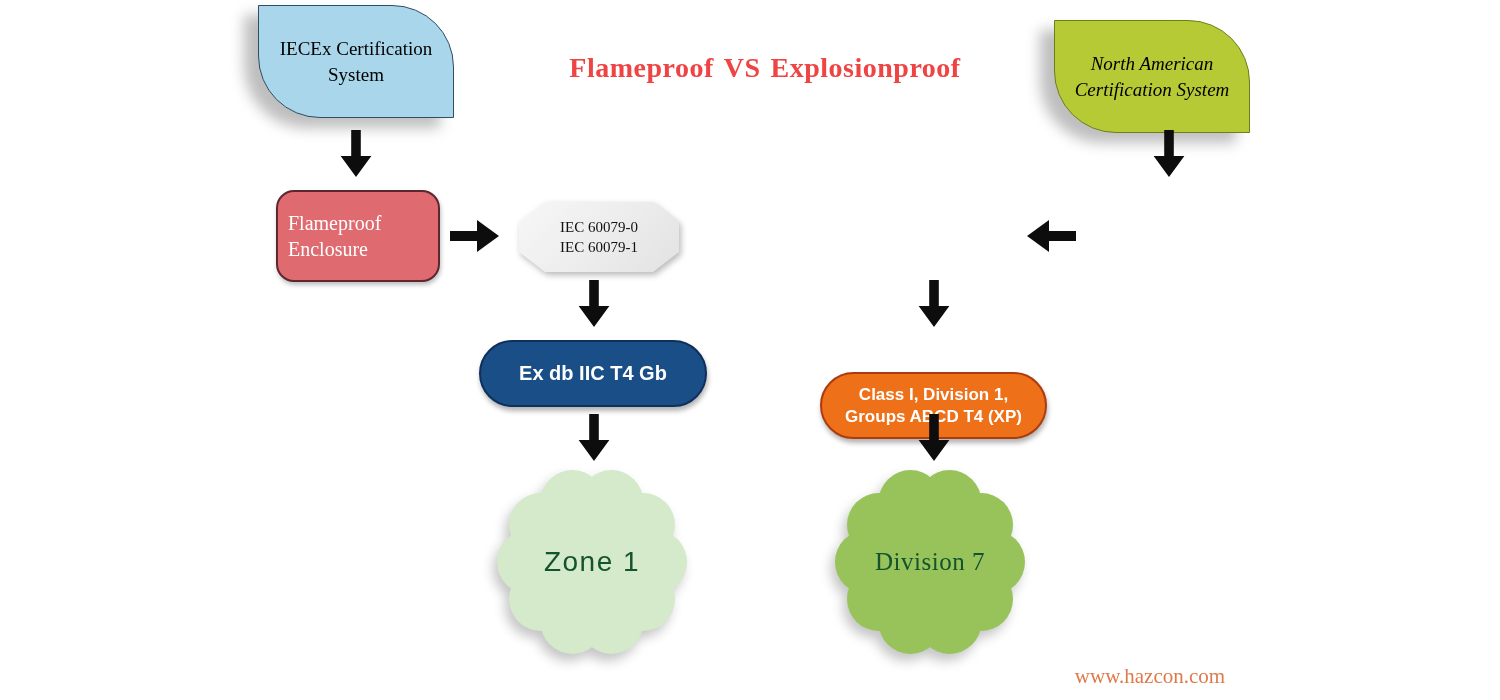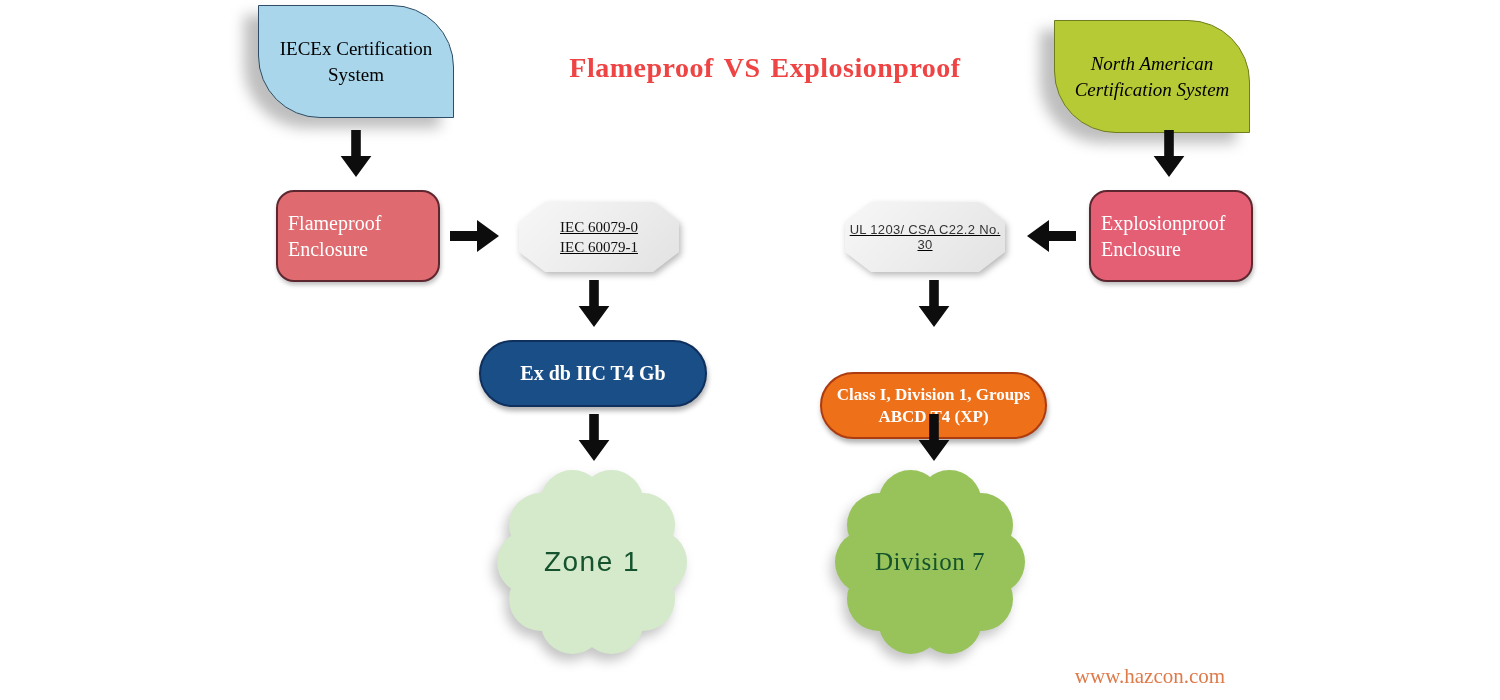--- a/index.html
+++ b/index.html
@@ -35,34 +35,34 @@
     box-shadow:1px 3px 4px rgba(0,0,0,.25);
   }
   .enclosure-left{left:276px;top:190px;background:#df6a6f;border:2px solid #5d2730;}
   .enclosure-right{left:1089px;top:190px;background:#e55f74;border:2px solid #5d2730;}
 
   
   .octagon{
     width:160px;height:70px;
     background:linear-gradient(135deg,#f7f7f7 0%,#ececec 55%,#e2e2e2 100%);
     clip-path:polygon(26px 0,134px 0,160px 20px,160px 50px,134px 70px,26px 70px,0 50px,0 20px);
-    display:flex;flex-direction:column;align-items:center;justify-content:center;text-align:center;text-decoration:underline;
+    display:flex;flex-direction:column;align-items:center;justify-content:center;text-align:center;
   }
   .octagon-wrap{filter:drop-shadow(2px 3px 3px rgba(0,0,0,.28));}
   .octagon-left{left:519px;top:202px;}
   .octagon-right{left:845px;top:202px;}
   .std-serif{font-size:15px;color:#111;line-height:1.35;font-family:"Liberation Serif", serif;}
   .std-sans{font-size:13px;color:#333;font-family:"Liberation Sans", sans-serif;letter-spacing:.3px;}
 
   
   .pill{
     border-radius:34px;display:flex;align-items:center;justify-content:center;text-align:center;
     color:#fff;font-weight:bold;box-sizing:border-box;
     box-shadow:1px 4px 5px rgba(0,0,0,.3);
-    font-family:Liberation Serif, serif;
+    font-family:Liberation Sans, sans-serif;
   }
   .pill-blue{left:479px;top:340px;width:228px;height:67px;background:#1a4e87;border:2px solid #0f2f5c;font-size:20px;}
   .pill-orange{left:820px;top:340px;width:227px;height:67px;background:#ee7018;border:2px solid #ad3b10;font-size:17px;line-height:1.25;padding:0 14px;margin-top:32px;}
 
   
   .flower-wrap{width:200px;height:200px;}
   .flower-wrap svg{filter:drop-shadow(-4px 7px 6px rgba(110,110,110,.4));}
   .flower-zone{left:492px;top:462px;}
   .flower-division{left:830px;top:462px;}
   .flower-label{
@@ -156,35 +156,27 @@
   <div class="abs source-shape source-green">
     <span>North American Certification System</span>
   </div>
 
   <div class="abs arrow" style="left:1152px;top:130px;">
     <svg width="34" height="48" viewBox="0 0 34 50">
         <polygon points="12,0 22,0 22,27 33,27 17,49 1,27 12,27" fill="#0d0d0d"></polygon>
       </svg>
   </div>
 
-  <div class="abs enclosure enclosure-right">
-    <span>Explosionproof Enclosure</span>
-  </div>
 
   <div class="abs arrow" style="left:1026px;top:219px;">
     <svg width="50" height="34" viewBox="0 0 50 34">
         <polygon points="50,12 23,12 23,1 1,17 23,33 23,22 50,22" fill="#0d0d0d"></polygon>
       </svg>
   </div>
 
-  <div class="abs octagon-wrap octagon-right">
-    <div class="octagon">
-      <span class="std-sans">UL 1203/ CSA C22.2 No. 30</span>
-    </div>
-  </div>
 
   <div class="abs arrow" style="left:917px;top:280px;">
     <svg width="34" height="48" viewBox="0 0 34 50">
         <polygon points="12,0 22,0 22,27 33,27 17,49 1,27 12,27" fill="#0d0d0d"></polygon>
       </svg>
   </div>
 
   <div class="abs pill pill-orange">
     <span>Class I, Division 1, Groups ABCD T4 (XP)</span>
   </div>

